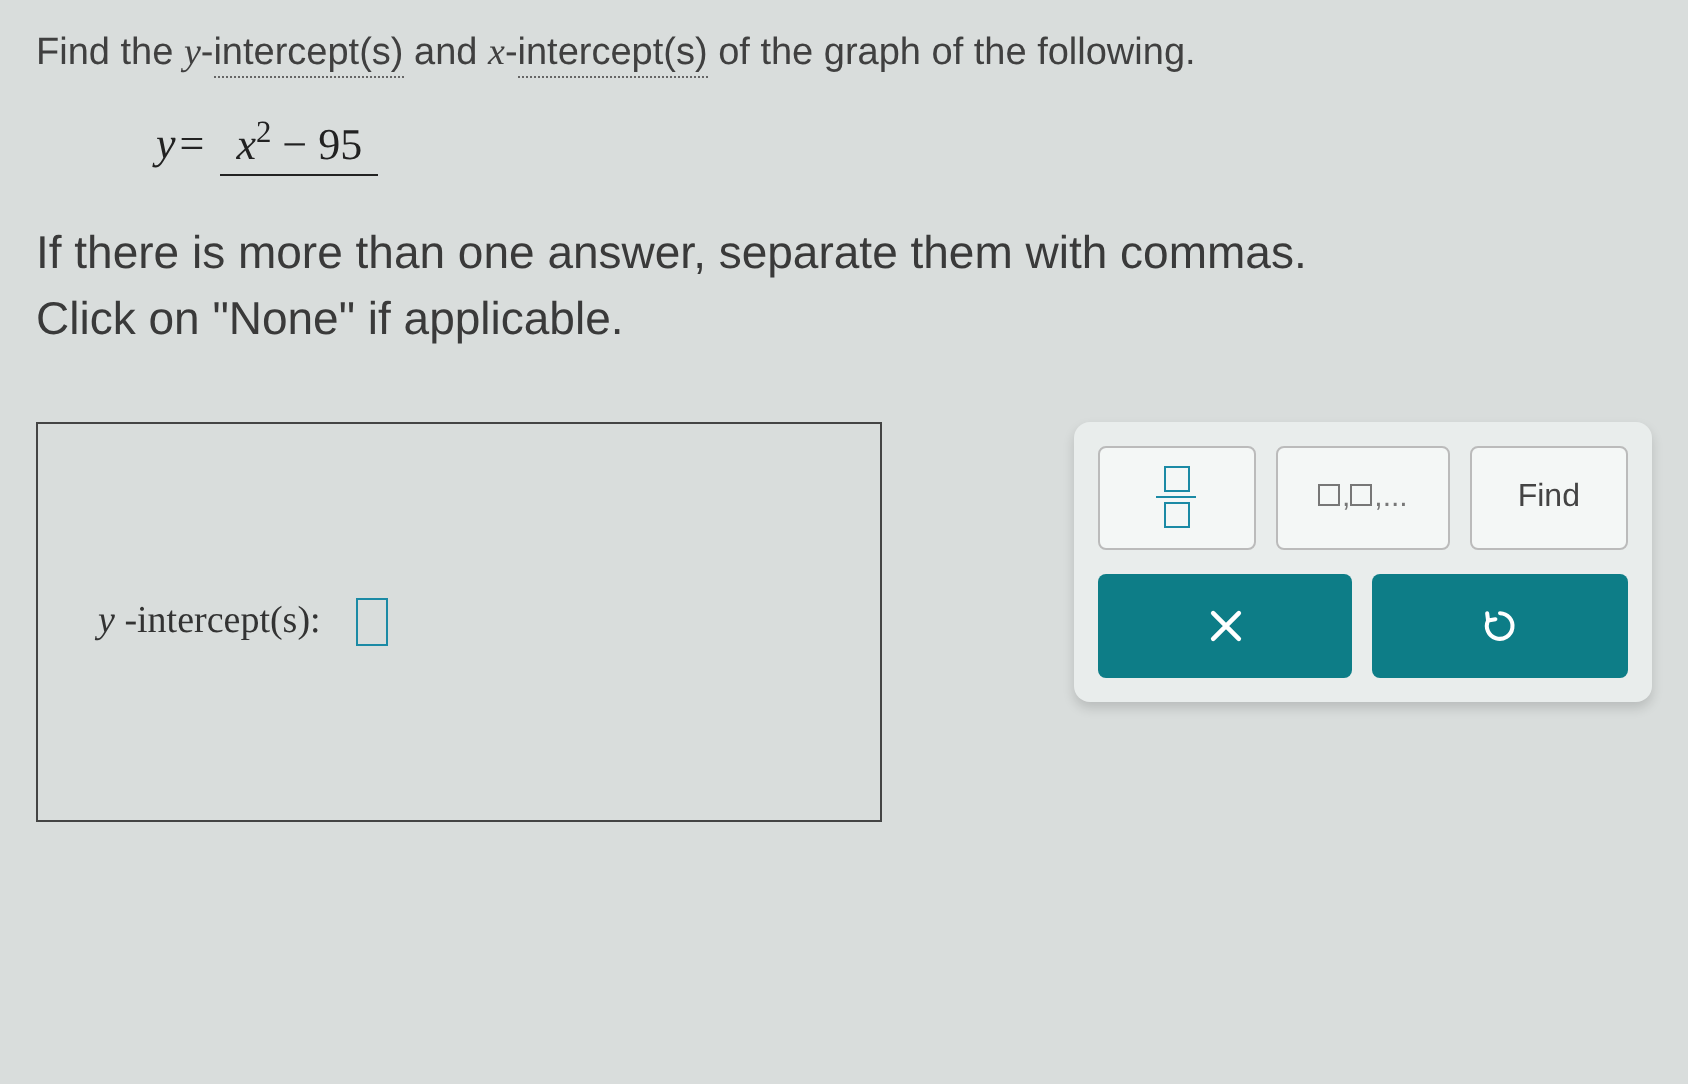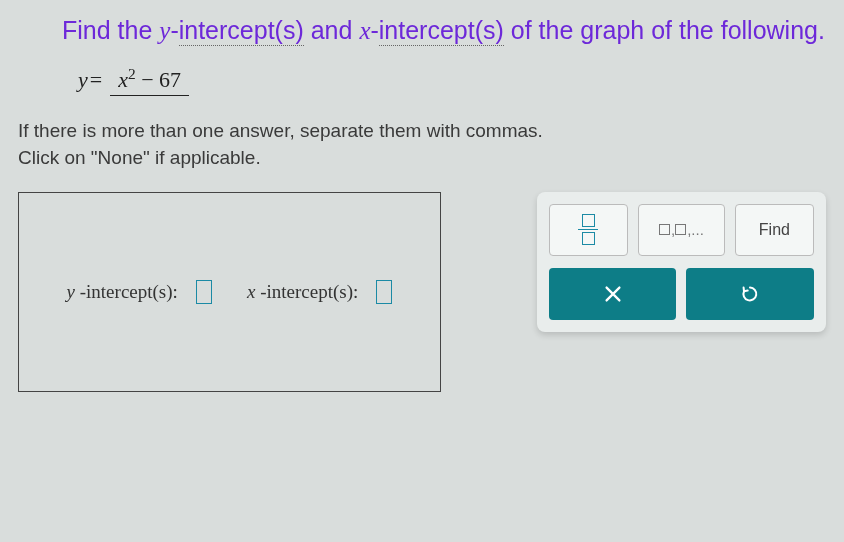--- a/index.html
+++ b/index.html
@@ -6,24 +6,23 @@
   body {
     width: 844px;
     height: 542px;
     background: #d9dddc;
     font-family: Arial, sans-serif;
     color: #333;
     padding: 16px 18px;
     position: relative;
   }
   .question-line {
-    font-size: 25px;
-    color: #6d28d9;
+    font-size: 19px;
+    color: #404040;
     margin-bottom: 18px;
-    margin-left: 44px;
   }
   .underline-dotted {
     border-bottom: 1.5px dotted #666;
     padding-bottom: 1px;
   }
   .equation-area {
     margin-left: 60px;
     margin-bottom: 22px;
     display: flex;
     align-items: center;
@@ -46,37 +45,37 @@
     font-style: normal;
     padding: 2px 8px;
     white-space: nowrap;
   }
   .fraction .num {
     border-bottom: 1.5px solid #222;
   }
   .fraction .it { font-style: italic; }
   .fraction sup { font-size: 0.7em; vertical-align: super; font-style: normal;}
   .instruction {
-    font-size: 19px;
+    font-size: 23px;
     color: #3a3a3a;
-    margin-bottom: 20px;
+    margin-bottom: 36px;
     line-height: 1.4;
   }
   .lower {
     display: flex;
     align-items: flex-start;
     gap: 96px;
   }
   .answer-box {
     border: 1px solid #444;
     width: 424px;
     height: 200px;
     padding: 28px 30px;
     display: flex;
-    flex-direction: row;
+    flex-direction: column;
     justify-content: space-around;
     text-align: right;
   }
   .answer-row {
     display: flex;
     align-items: center;
     gap: 18px;
     font-size: 19px;
   }
   .answer-row .label {
@@ -156,38 +155,34 @@
 
 <div class="question-line">
   <span>Find the </span><span style="font-style:italic;font-family:'Times New Roman',serif">y</span><span>-</span><span class="underline-dotted">intercept(s)</span><span> and </span><span style="font-style:italic;font-family:'Times New Roman',serif">x</span><span>-</span><span class="underline-dotted">intercept(s)</span><span> of the graph of the following.</span>
 </div>
 
 <div class="equation-area">
   <span class="y">y</span>
   <span class="eq" style="font-style:normal">=</span>
   <span class="fraction">
     <span class="num">
-      <span class="it">x</span><sup>2</sup><span> − 67</span>
+      <span class="it">x</span><sup>2</sup><span> − 95</span>
     </span>
   </span>
 </div>
 
 <div class="instruction">
   <div>If there is more than one answer, separate them with commas.</div>
   <div>Click on "None" if applicable.</div>
 </div>
 
 <div class="lower">
   <div class="answer-box">
     <div class="answer-row">
       <span class="label"><span class="it">y</span><span> -intercept(s):</span></span>
-      <span class="input-slot"></span>
-    </div>
-    <div class="answer-row">
-      <span class="label"><span class="it">x</span><span> -intercept(s):</span></span>
       <span class="input-slot"></span>
     </div>
   </div>
 
   <div class="palette">
     <div class="palette-row">
       <div class="tool-btn">
         <span class="frac-icon">
           <span class="sq"></span>
             <span class="bar"></span>

